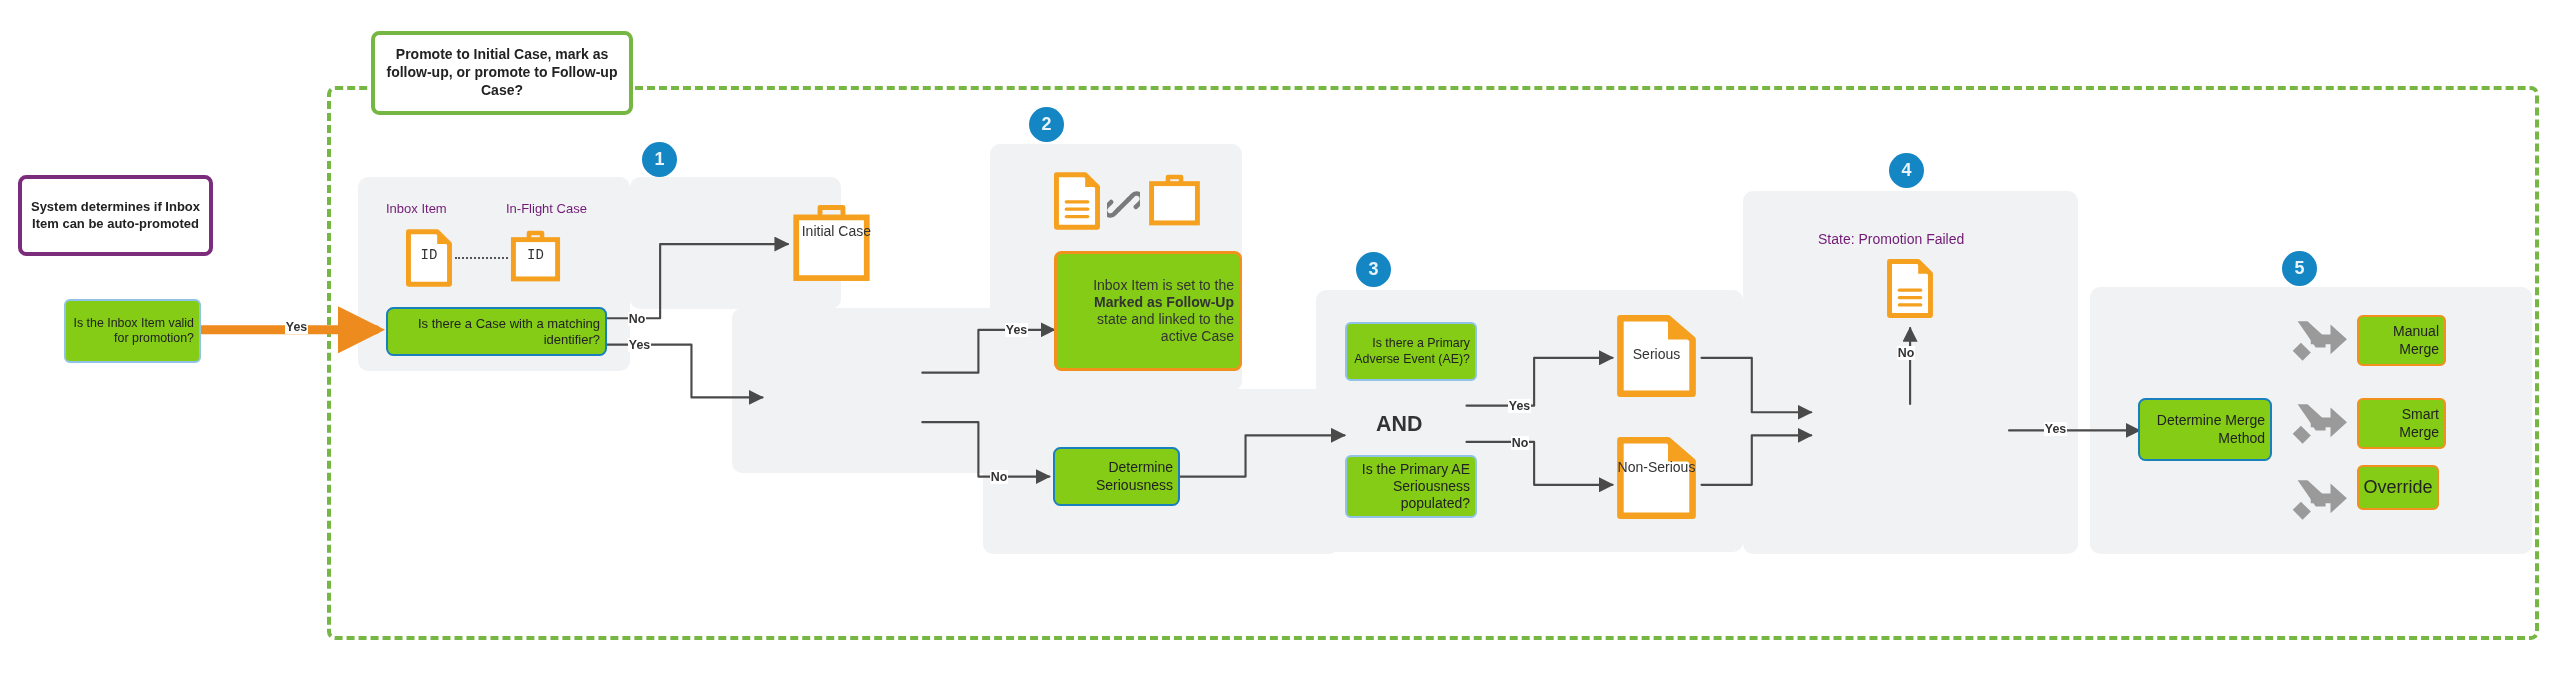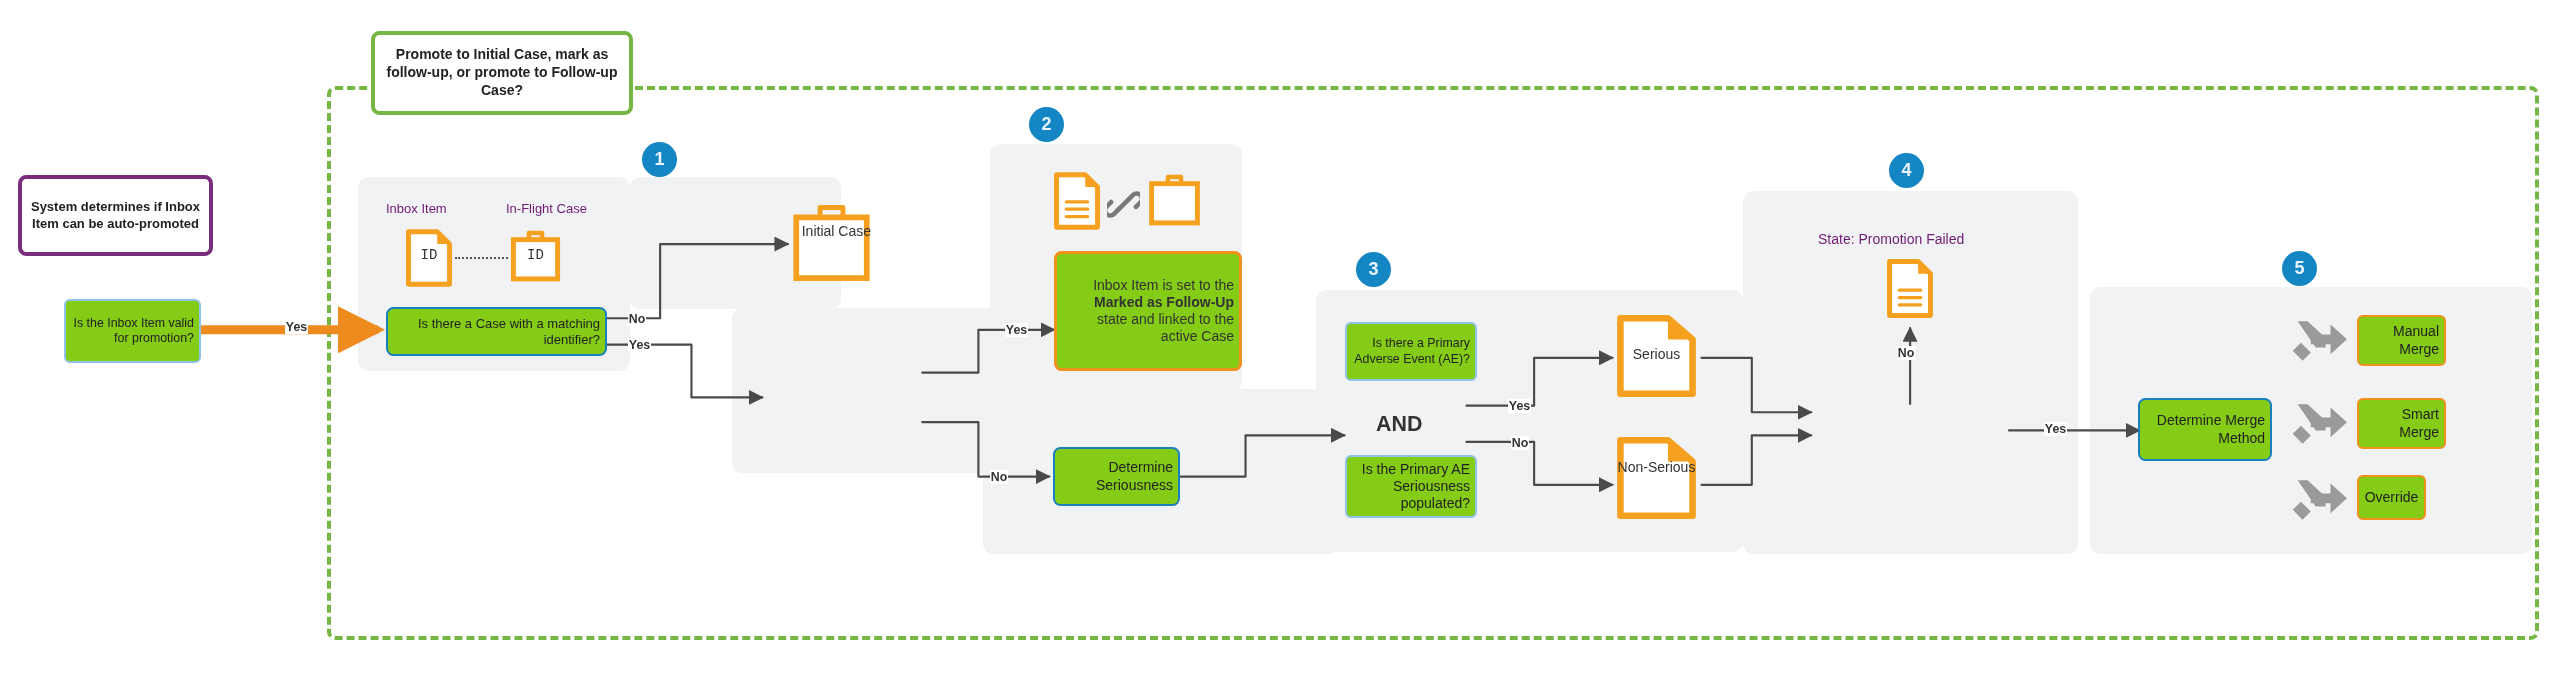--- a/index.html
+++ b/index.html
@@ -330,18 +330,18 @@
       </g>
     </svg>
   </div>
 
   <div class="abs node orange-thin" style="left:2357px;top:315px;width:89px;height:51px;font-size:14px;">
     <span>Manual Merge</span>
   </div>
   <div class="abs node orange-thin" style="left:2357px;top:398px;width:89px;height:51px;font-size:14px;">
     <span>Smart Merge</span>
   </div>
-  <div class="abs node orange-thin" style="left:2357px;top:475px;width:69px;height:45px;font-size:14px;">
+  <div class="abs node orange-thin" style="left:2357px;top:465px;width:82px;height:45px;font-size:18px;">
     <span>Override</span>
   </div>
 
 </div>
 
 
 </body></html>

